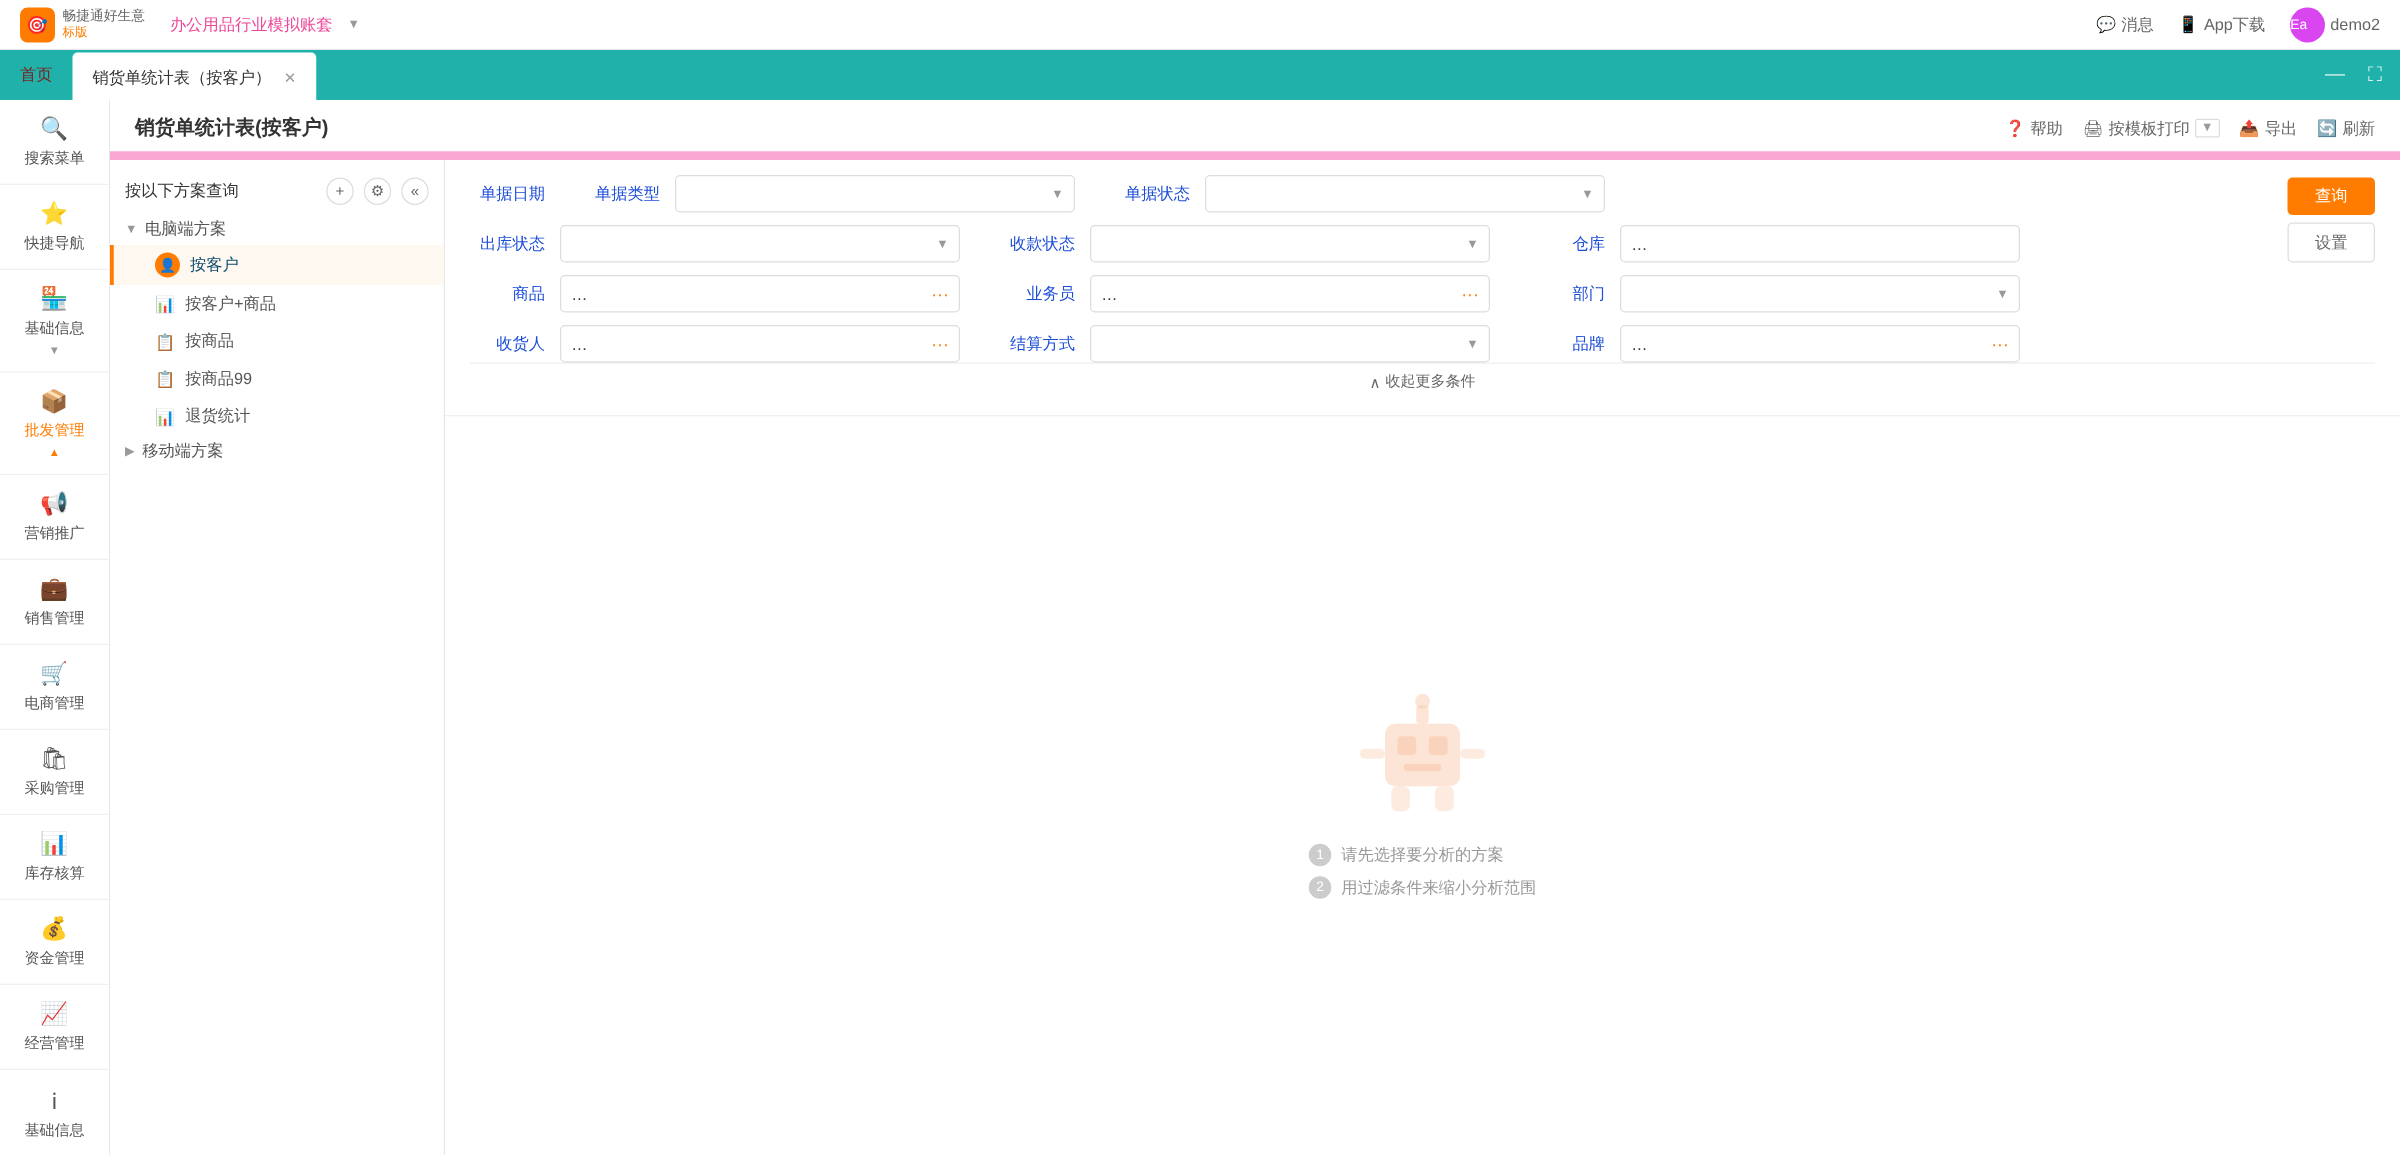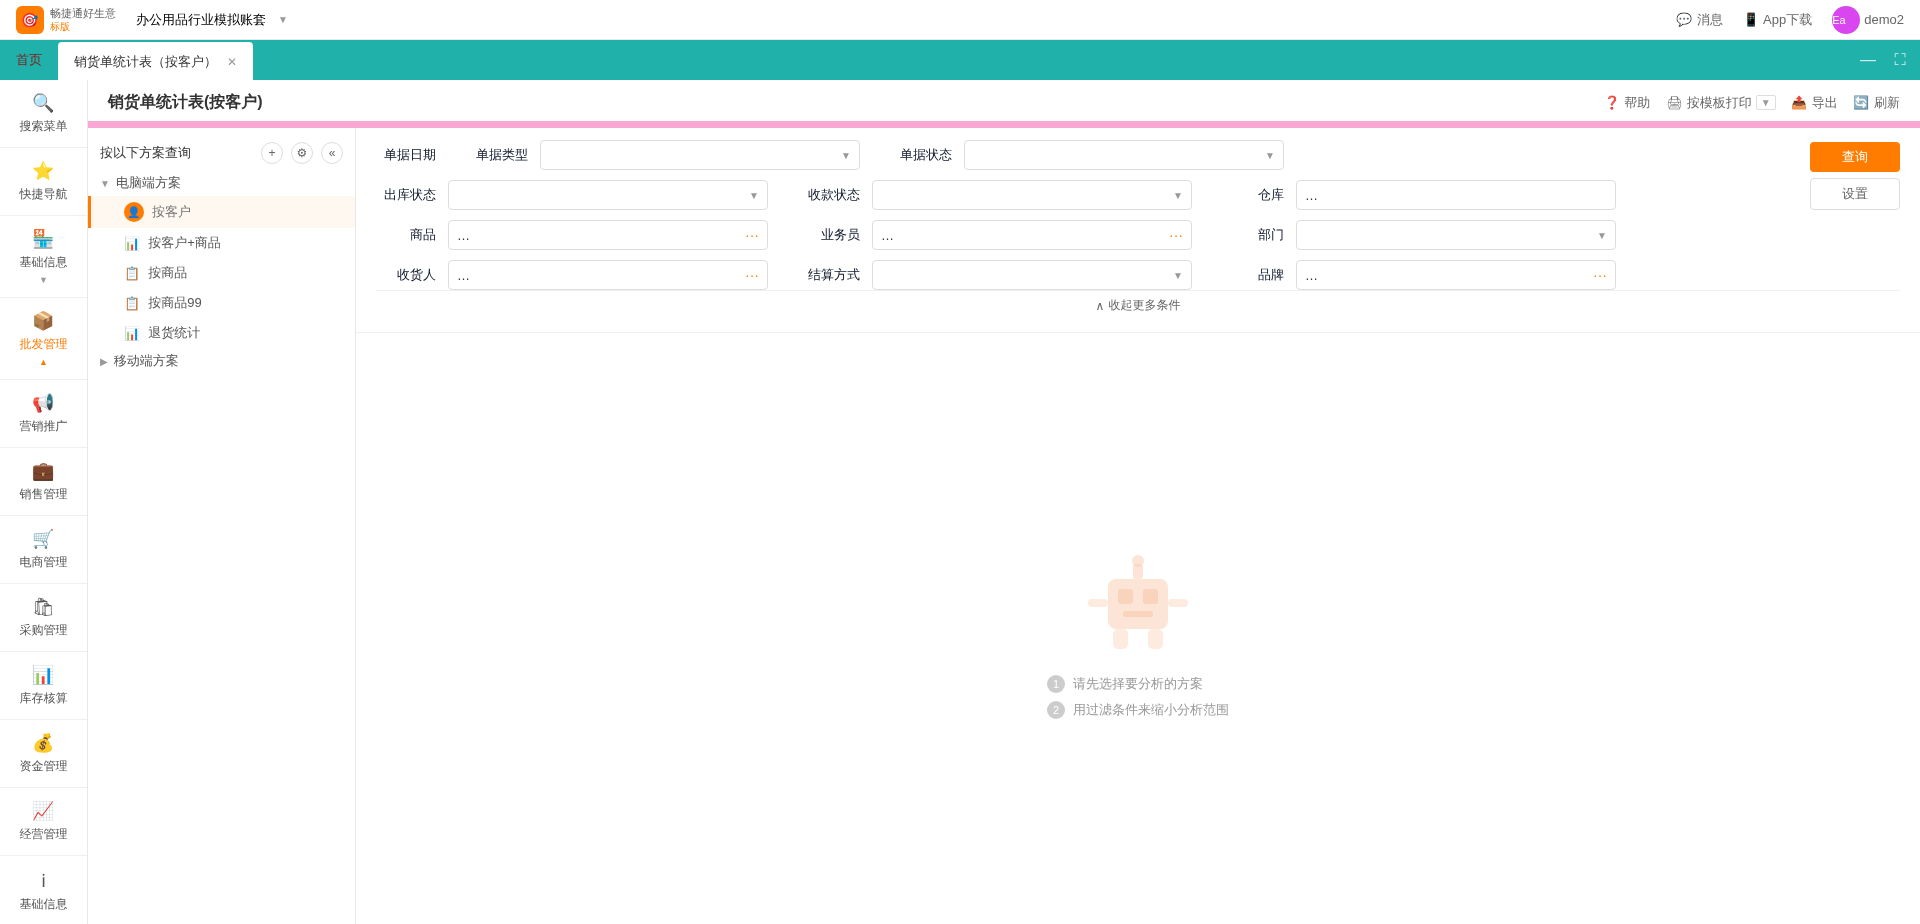--- a/index.html
+++ b/index.html
@@ -7,21 +7,21 @@
 
     
     .app-container { display: flex; flex-direction: column; height: 924px; width: 1920px; }
 
     
     .top-bar { height: 40px; background: #fff; display: flex; align-items: center; padding: 0 16px; border-bottom: 1px solid #e8e8e8; justify-content: space-between; flex-shrink: 0; }
     .top-bar-left { display: flex; align-items: center; gap: 8px; }
     .logo-area { display: flex; align-items: center; gap: 6px; }
     .logo-icon { width: 28px; height: 28px; background: #ff7c00; border-radius: 6px; display: flex; align-items: center; justify-content: center; color: white; font-size: 14px; font-weight: bold; }
     .logo-text { font-size: 11px; color: #666; line-height: 1.3; }
-    .system-title { font-size: 13px; color: #000000; margin-left: 12px; }
+    .system-title { font-size: 13px; color: #ec4899; margin-left: 12px; }
     .dropdown-arrow { color: #999; font-size: 10px; margin-left: 4px; cursor: pointer; }
     .top-bar-right { display: flex; align-items: center; gap: 20px; }
     .top-bar-action { display: flex; align-items: center; gap: 4px; color: #666; font-size: 13px; cursor: pointer; }
     .user-avatar { width: 28px; height: 28px; border-radius: 50%; background: #d946ef; display: flex; align-items: center; justify-content: flex-start; color: white; font-size: 12px; overflow: hidden; }
 
     
     .tab-bar { height: 40px; background: #20b2aa; display: flex; align-items: center; padding: 0 0; flex-shrink: 0; }
     .tab { display: flex; align-items: center; padding: 0 16px; height: 40px; cursor: pointer; color: rgba(255,255,255,0.8); font-size: 13px; gap: 6px; }
     .tab.home-tab { color: #7f1d1d; font-weight: 400; }
     .tab.active { background: #fff; color: #333; border-radius: 4px 4px 0 0; margin-top: 4px; }
@@ -60,33 +60,33 @@
     .sub-item { padding: 6px 12px 6px 36px; cursor: pointer; font-size: 13px; color: #555; display: flex; align-items: center; gap: 8px; }
     .sub-item.highlighted { background: #fff8f0; border-left: 3px solid #ff7c00; padding-left: 33px; }
 
     
     .right-panel { flex: 1; display: flex; flex-direction: column; overflow: hidden; }
 
     
     .filter-area { padding: 12px 20px; border-bottom: 1px solid #f0f0f0; flex-shrink: 0; }
     .filter-row { display: flex; align-items: center; margin-bottom: 10px; gap: 12px; }
     .filter-row:last-child { margin-bottom: 0; }
-    .filter-label { font-size: 13px; color: #0f172a; white-space: nowrap; min-width: 60px; text-align: right; }
+    .filter-label { font-size: 13px; color: #1d4ed8; white-space: nowrap; min-width: 60px; text-align: right; }
     .filter-select { flex: 1; height: 30px; border: 1px solid #ddd; border-radius: 4px; padding: 0 8px; font-size: 13px; color: #333; background: #fff; cursor: pointer; display: flex; align-items: center; justify-content: space-between; }
     .filter-select .select-arrow { color: #999; font-size: 10px; }
     .filter-dots { color: #ff7c00; cursor: pointer; font-size: 14px; margin-left: 4px; }
 
     .date-filter { display: flex; align-items: center; gap: 4px; }
     .date-btn { padding: 2px 8px; border-radius: 3px; font-size: 12px; cursor: pointer; border: 1px solid transparent; color: #555; }
     .date-btn.active { background: #ff7c00; color: white; border-color: #ff7c00; }
     .date-range { font-size: 12px; color: #999; margin-left: 4px; }
 
     
     .collapse-bar { display: flex; align-items: center; justify-content: center; padding: 6px; border-top: 1px solid #f0f0f0; cursor: pointer; color: #666; font-size: 12px; gap: 4px; }
-    .btn-primary { background: #ff7c00; color: white; border: none; border-radius: 4px; padding: 6px 32px; font-size: 13px; cursor: pointer; }
+    .btn-primary { background: #ff7c00; color: white; border: none; border-radius: 4px; padding: 6px 22px; font-size: 13px; cursor: pointer; }
     .btn-default { background: #fff; color: #666; border: 1px solid #ddd; border-radius: 4px; padding: 6px 20px; font-size: 13px; cursor: pointer; }
 
     
     .empty-state { flex: 1; display: flex; flex-direction: column; align-items: center; justify-content: center; gap: 16px; }
     .empty-icon { width: 120px; height: 120px; opacity: 0.6; }
     .empty-tips { display: flex; flex-direction: column; gap: 8px; }
     .empty-tip { display: flex; align-items: center; gap: 8px; color: #999; font-size: 13px; }
     .tip-num { width: 18px; height: 18px; border-radius: 50%; background: #ccc; color: white; font-size: 11px; display: flex; align-items: center; justify-content: center; flex-shrink: 0; }
     .filter-buttons { display: flex; flex-direction: column; gap: 6px; padding-top: 2px; }
 
@@ -235,21 +235,21 @@
             <div class="panel-icon-btn">«</div>
           </div>
 
           <div class="tree-node">
             <span class="arrow">▼</span>
             <span>电脑端方案</span>
           </div>
 
           <div class="sub-item highlighted">
             <span style="width:20px;height:20px;background:#ff7c00;border-radius:50%;display:flex;align-items:center;justify-content:center;color:white;font-size:11px;flex-shrink:0;">👤</span>
-            <span style="color:#737373;font-weight:500;">按客户</span>
+            <span style="color:#0c4a6e;font-weight:500;">按客户</span>
           </div>
 
           <div class="sub-item">
             <span style="color:#aaa;font-size:13px;">📊</span>
             <span>按客户+商品</span>
           </div>
 
           <div class="sub-item">
             <span style="color:#aaa;font-size:13px;">📋</span>
             <span>按商品</span>

